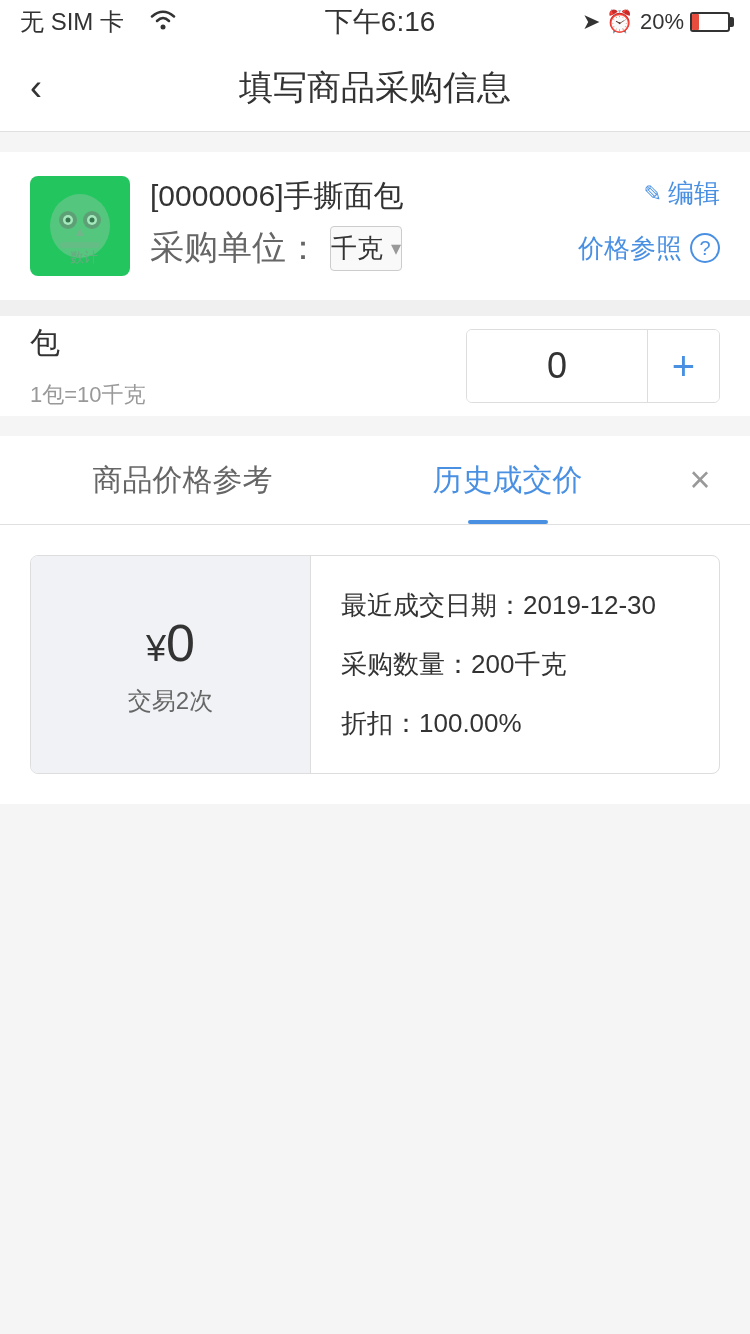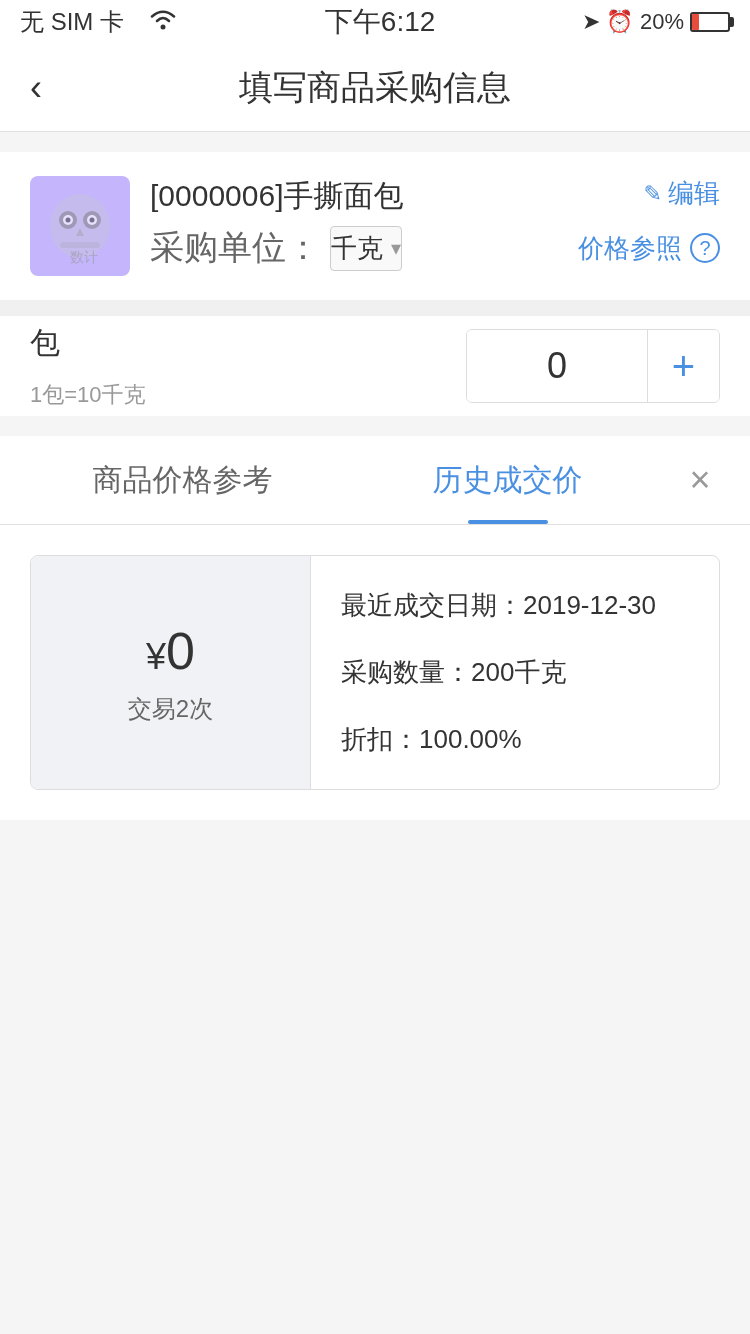--- a/index.html
+++ b/index.html
@@ -87,21 +87,21 @@
       padding: 24px 30px;
     }
     .product-top {
       display: flex;
       align-items: flex-start;
       gap: 20px;
     }
     .product-thumbnail {
       width: 100px;
       height: 100px;
-      background: #c4b5fd;
+      background: #22c55e;
       border-radius: 8px;
       display: flex;
       align-items: center;
       justify-content: center;
       flex-shrink: 0;
       overflow: hidden;
     }
     .owl-logo {
       width: 80px;
       height: 80px;
@@ -316,21 +316,21 @@
     .history-count {
       font-size: 24px;
       color: #666;
     }
     .history-right {
       flex: 1;
       padding: 30px 30px;
       display: flex;
       flex-direction: column;
       justify-content: center;
-      gap: 28px;
+      gap: 20px;
     }
     .history-detail-row {
       font-size: 26px;
       color: #444;
       line-height: 1.5;
     }
     .history-detail-label {
       color: #333;
     }
     .history-detail-value {
@@ -345,21 +345,21 @@
     <span>无 SIM 卡</span>
     <span>
       <svg width="30" height="22" viewBox="0 0 30 22">
         <path d="M15 18 Q15 18 15 18" stroke="#333" stroke-width="3" fill="none"></path>
         <circle cx="15" cy="19" r="2.5" fill="#333"></circle>
         <path d="M9 13 Q15 7 21 13" stroke="#333" stroke-width="2.5" fill="none" stroke-linecap="round"></path>
         <path d="M4 8.5 Q15 -1 26 8.5" stroke="#333" stroke-width="2.5" fill="none" stroke-linecap="round"></path>
       </svg>
     </span>
   </div>
-  <div class="status-center">下午6:12</div>
+  <div class="status-center">下午6:16</div>
   <div class="status-right">
     <span style="font-size:22px;">➤</span>
     <span style="font-size:22px;">⏰</span>
     <span>20%</span>
     <div class="battery-icon">
       <div class="battery-fill"></div>
     </div>
   </div>
 </div>
 

